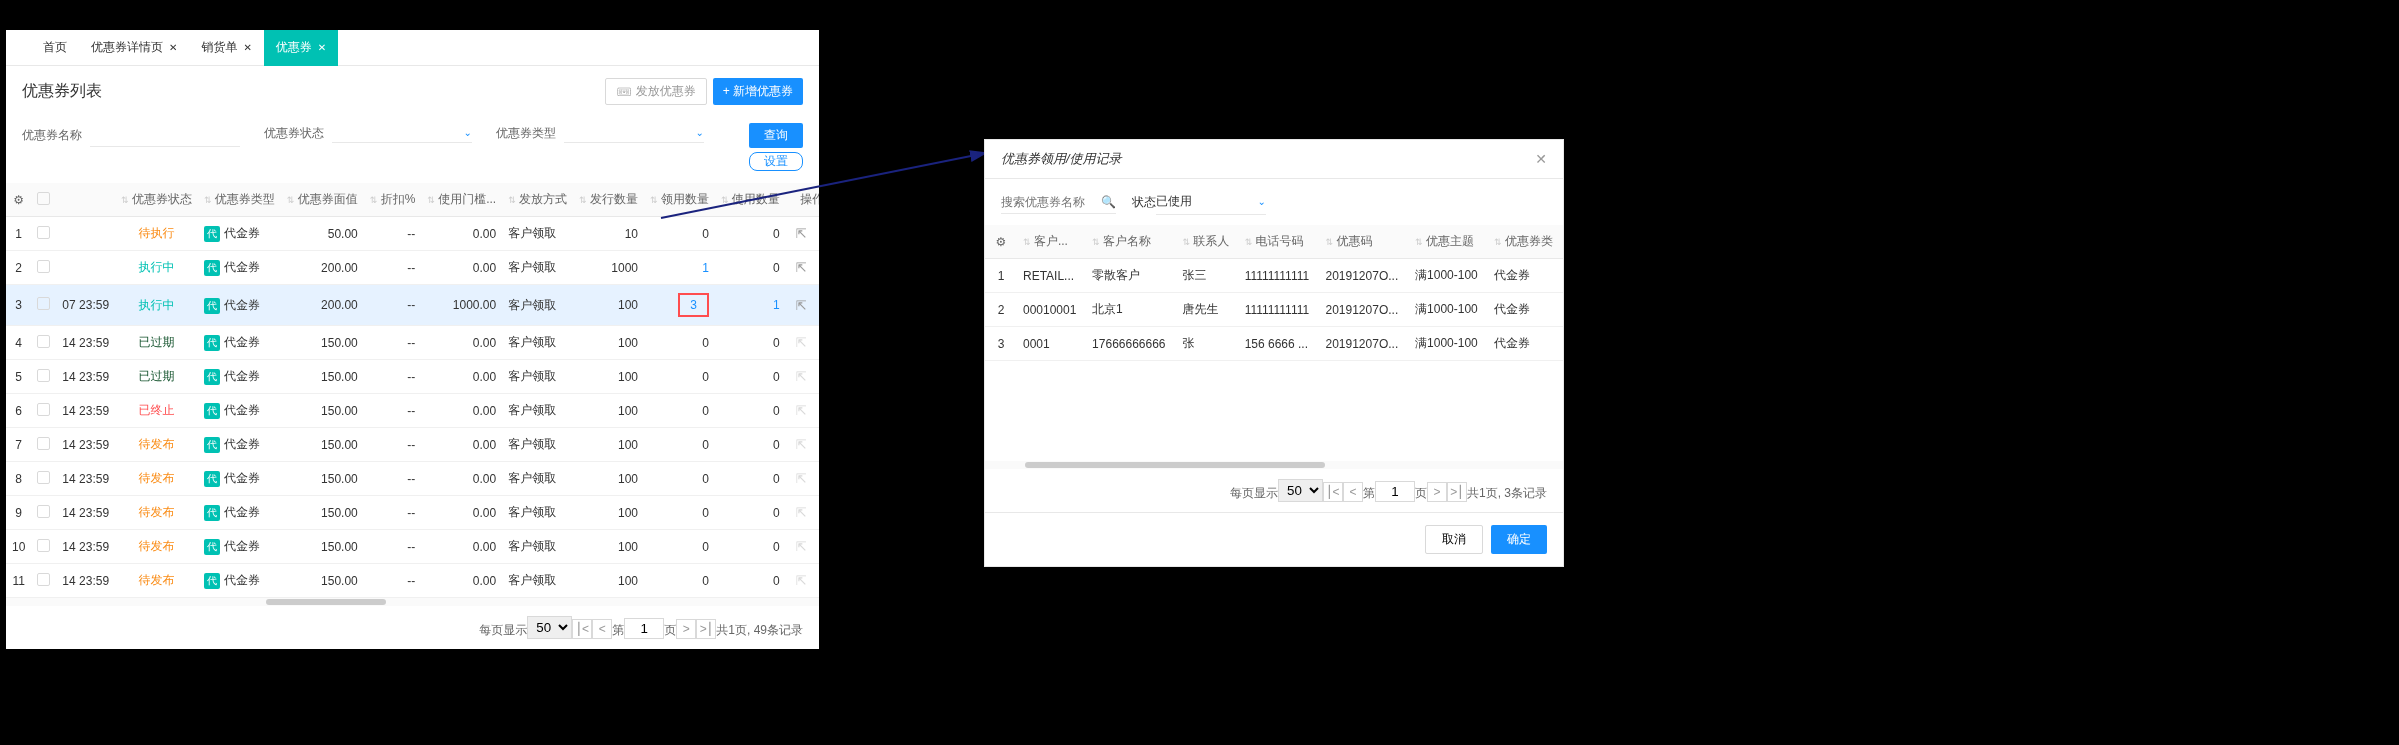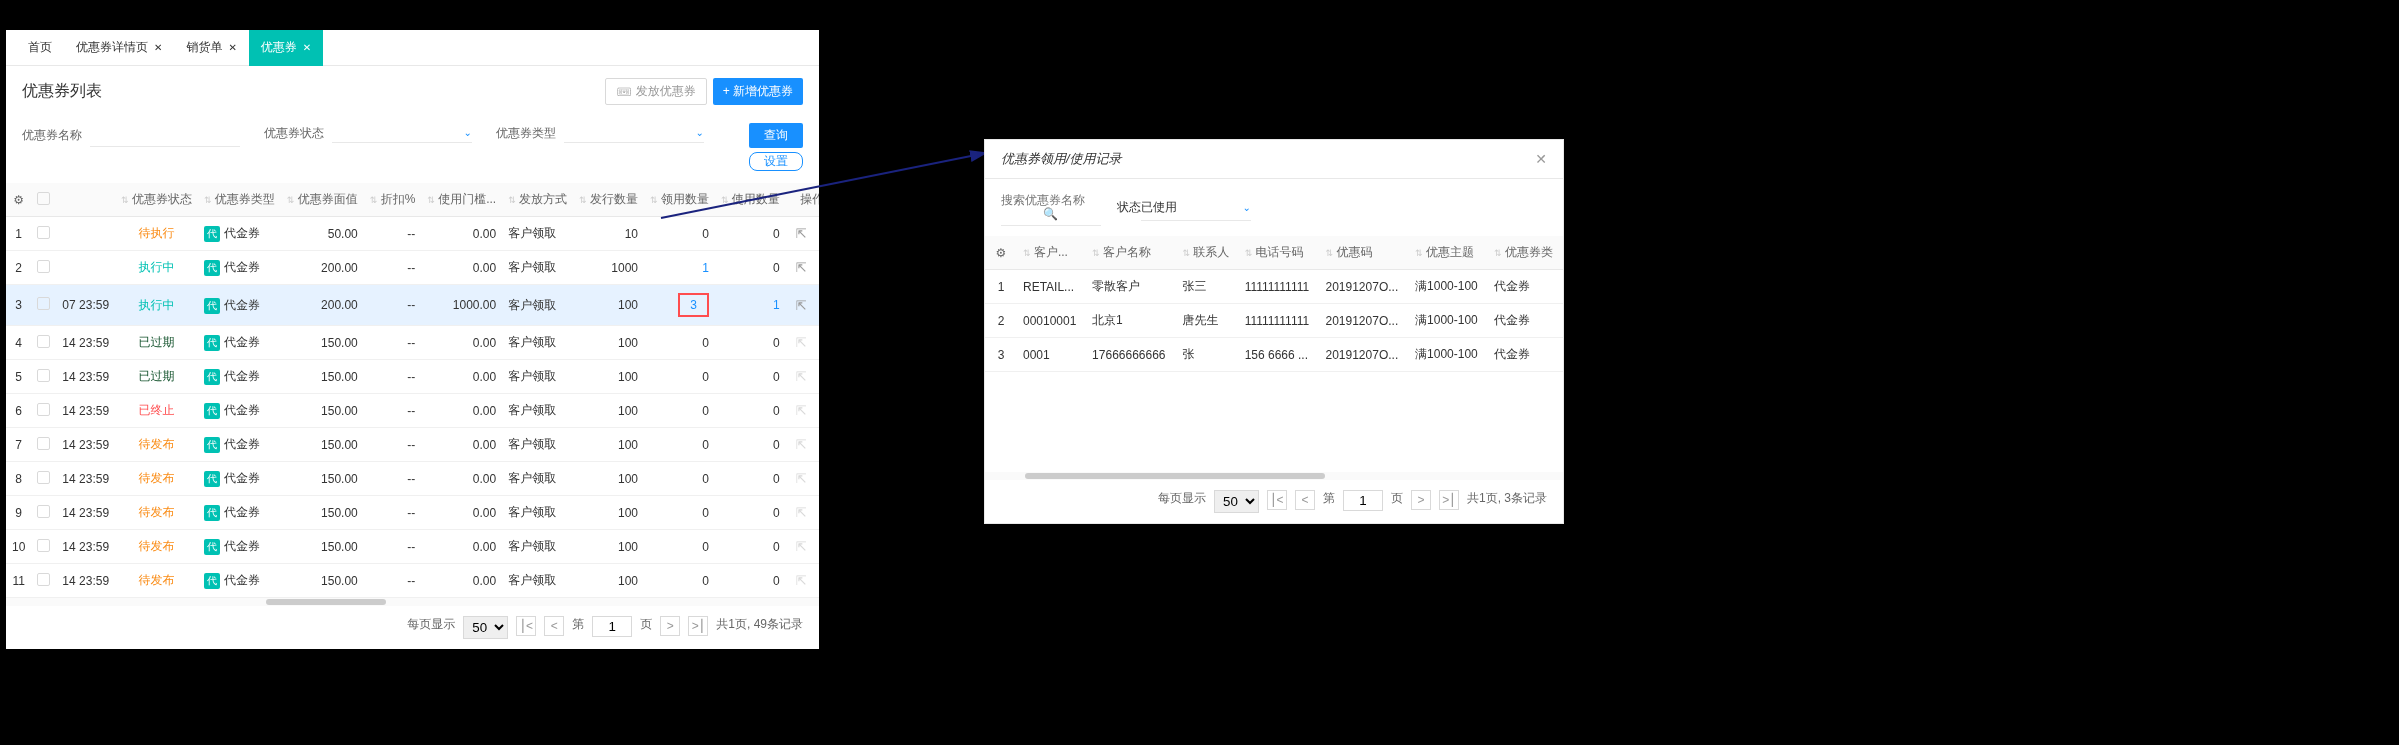--- a/index.html
+++ b/index.html
@@ -3,21 +3,21 @@
   <meta charset="utf-8">
   <style>
     * { box-sizing: border-box; margin: 0; padding: 0; }
     body { font-family: "Microsoft YaHei", Arial, sans-serif; font-size: 12px; color: #333; background: #000; }
     .container { position: relative; width: 2399px; height: 745px; }
     
     
     .left-panel { position: absolute; left: 6px; top: 30px; width: 813px; background: #fff; }
     
     
-    .tabs { display: flex; align-items: center; height: 36px; border-bottom: 1px solid #e8e8e8; padding: 0 10px; }
+    .tabs { display: flex; align-items: center; height: 36px; border-bottom: 1px solid #e8e8e8; padding: 0 25px; }
     .tab { display: flex; align-items: center; padding: 0 12px; height: 36px; cursor: pointer; color: #333; gap: 6px; }
     .tab.active { background: #00c1b3; color: #fff; }
     .tab-close { font-size: 10px; cursor: pointer; }
     
     
     .title-row { display: flex; justify-content: space-between; align-items: center; padding: 12px 16px; }
     .page-title { font-size: 16px; font-weight: 500; }
     .title-actions { display: flex; gap: 6px; align-items: center; }
     .btn-ghost { border: 1px solid #d9d9d9; background: #fff; color: #999; padding: 4px 10px; border-radius: 2px; cursor: pointer; display: flex; align-items: center; gap: 4px; font-size: 12px; }
     .btn-primary { background: #1890ff; color: #fff; border: none; padding: 5px 10px; border-radius: 2px; cursor: pointer; font-size: 12px; }
@@ -50,32 +50,32 @@
     .status-orange { color: #fa8c16; }
     .status-green { color: #00c1b3; }
     .status-gray { color: #14532d; }
     .status-red { color: #ff4d4f; }
     .action-icon { color: #999; cursor: pointer; margin: 0 4px; font-size: 13px; }
     .action-icon.disabled { color: #d9d9d9; }
     .link-count { color: #1890ff; cursor: pointer; }
     .highlighted-link { border: 2px solid #ff4d4f; padding: 3px 10px; display: inline-block; }
     
     
-    .pagination { display: flex; align-items: flex-start; justify-content: flex-end; padding: 10px 16px; gap: 8px; color: #666; }
+    .pagination { display: flex; align-items: flex-end; justify-content: flex-end; padding: 10px 16px; gap: 0; color: #666; }
     .pagination select { border: 1px solid #d9d9d9; padding: 2px 4px; }
     .page-nav { border: 1px solid #d9d9d9; width: 20px; height: 20px; display: inline-flex; align-items: center; justify-content: center; cursor: pointer; color: #999; }
     .page-input { border: 1px solid #d9d9d9; width: 40px; padding: 2px 4px; text-align: center; }
     
     
     .right-panel { position: absolute; left: 984px; top: 139px; width: 580px; background: #fff; border: 1px solid #e8e8e8; box-shadow: 0 2px 8px rgba(0,0,0,0.1); }
     .modal-header { display: flex; justify-content: space-between; align-items: center; padding: 10px 16px; border-bottom: 1px solid #e8e8e8; }
     .modal-title { font-size: 13px; font-weight: 500; font-style: italic; }
     .modal-close { cursor: pointer; color: #999; font-size: 14px; }
     .modal-filters { display: flex; align-items: center; padding: 10px 16px; gap: 16px; }
-    .search-input { display: flex; align-items: center; border-bottom: 1px solid #e8e8e8; padding: 4px 0; flex-direction: column; }
+    .search-input { display: flex; align-items: center; border-bottom: 1px solid #e8e8e8; padding: 4px 0; }
     .search-input input { border: none; outline: none; width: 100px; font-size: 12px; }
     .search-input .search-icon { color: #1890ff; cursor: pointer; }
     .status-filter { display: flex; align-items: center; }
     .modal-body { min-height: 180px; }
     .modal-table th { padding: 8px 6px; font-size: 12px; }
     .modal-table td { padding: 8px 6px; font-size: 12px; }
     .modal-footer { display: flex; justify-content: flex-end; padding: 12px 16px; gap: 8px; border-top: 1px solid #e8e8e8; }
     .btn-cancel { background: #fff; border: 1px solid #d9d9d9; padding: 5px 16px; border-radius: 2px; cursor: pointer; font-size: 12px; }
     .btn-confirm { background: #1890ff; color: #fff; border: none; padding: 5px 16px; border-radius: 2px; cursor: pointer; font-size: 12px; }
     
@@ -468,14 +468,18 @@
       <select><option>50</option></select>
       <span class="page-nav">⎮&lt;</span>
       <span class="page-nav">&lt;</span>
       <span>第</span>
       <input class="page-input" value="1" style="">
       <span>页</span>
       <span class="page-nav">&gt;</span>
       <span class="page-nav">&gt;⎮</span>
       <span>共1页, 3条记录</span>
     </div>
+    <div class="modal-footer">
+      <button class="btn-cancel">取消</button>
+      <button class="btn-confirm">确定</button>
+    </div>
   </div>
 </div>
 
 </body></html>

